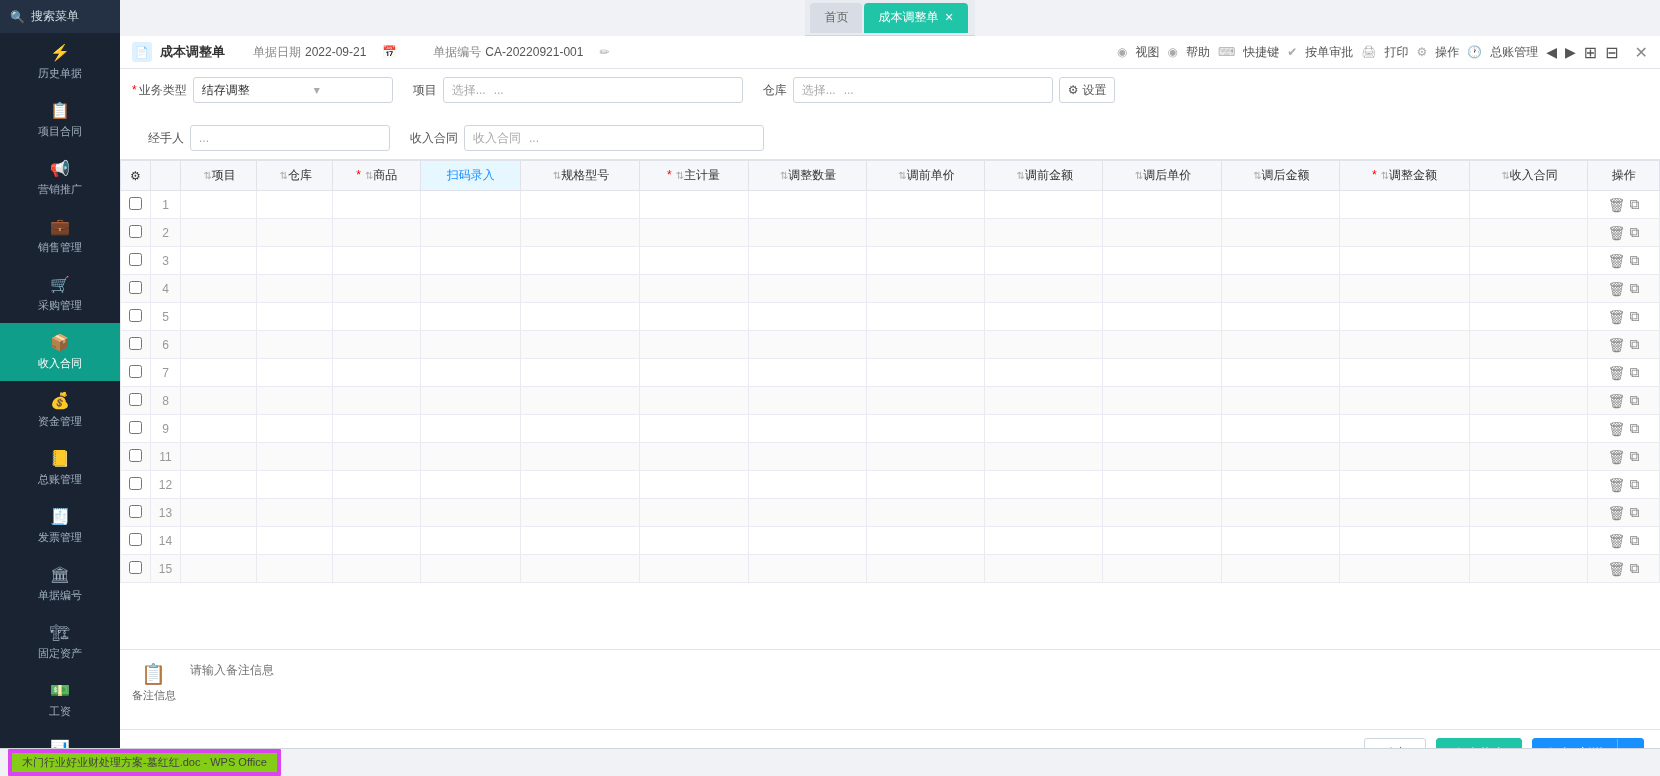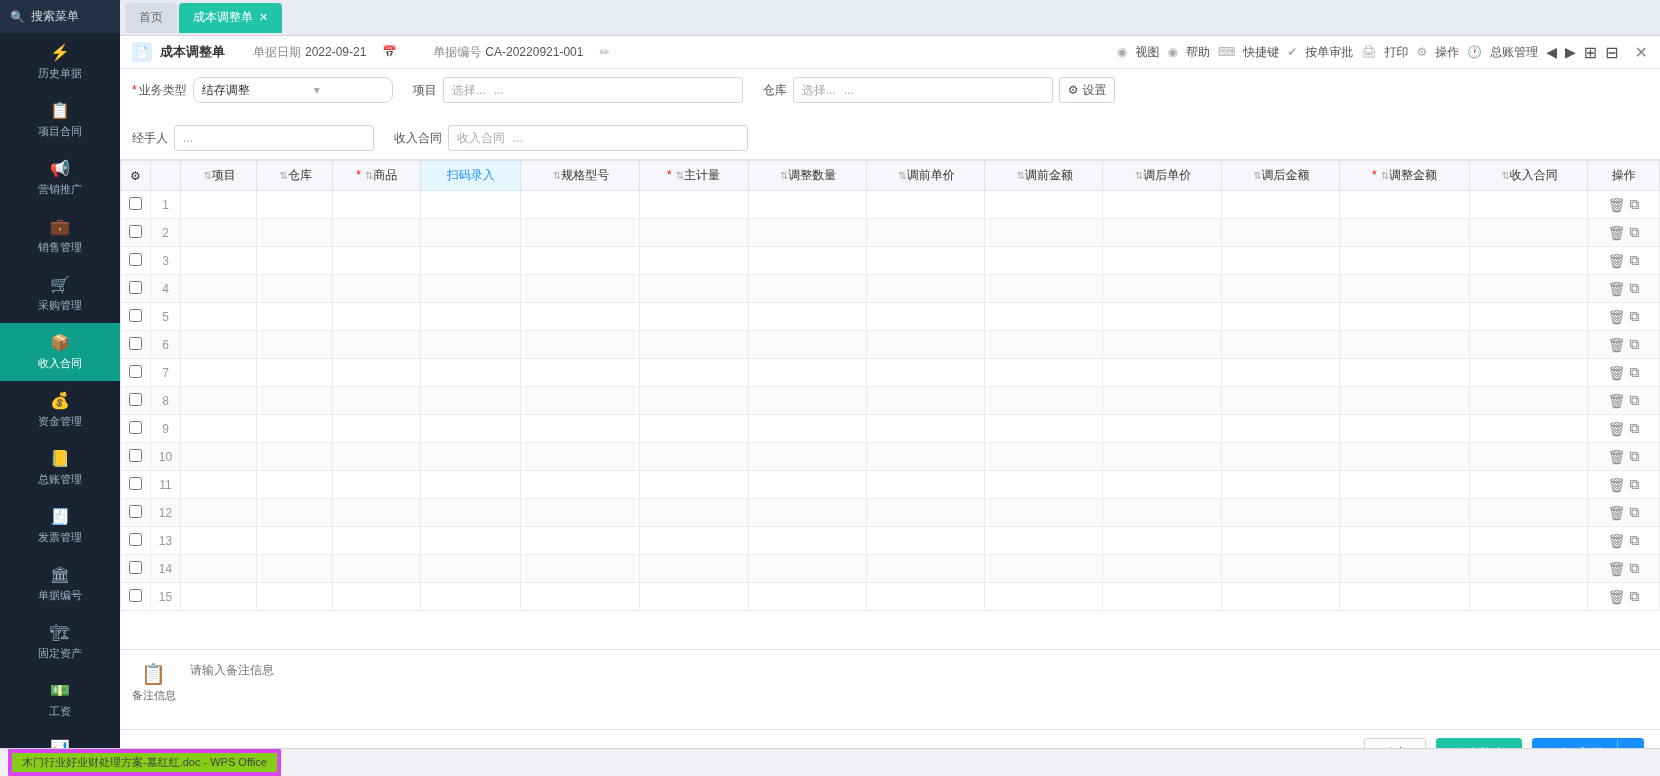--- a/index.html
+++ b/index.html
@@ -7,21 +7,21 @@
 
     
     .sidebar { width: 120px; background: #1a2332; color: #fff; display: flex; flex-direction: column; height: 776px; flex-shrink: 0; }
     .sidebar-search { display: flex; align-items: center; gap: 6px; padding: 8px 10px; background: #243044; cursor: pointer; }
     .sidebar-search span { font-size: 12px; color: #cdd; }
     .sidebar-item { display: flex; flex-direction: column; align-items: center; justify-content: center; padding: 10px 5px; cursor: pointer; color: #a0b0c0; font-size: 11px; gap: 4px; }
     .sidebar-item.active { background: #0f9e8a; color: #fff; }
     .sidebar-item .icon { font-size: 16px; }
 
     
-    .main { flex: 1; display: flex; flex-direction: column; height: 776px; overflow: hidden; }
+    .main { flex: 1; display: flex; flex-direction: column; height: 776px; overflow: hidden; align-items: center; }
 
     
     .tab-bar { background: #e8ecf0; display: flex; align-items: center; border-bottom: 1px solid #d0d5dd; height: 36px; padding: 0 5px; }
     .tab { display: flex; align-items: center; padding: 0 14px; height: 30px; border-radius: 4px 4px 0 0; font-size: 12px; cursor: pointer; color: #666; background: #d8dde5; margin-right: 2px; }
     .tab.active { background: #20c5a8; color: #fff; }
     .tab .close-icon { margin-left: 6px; font-size: 11px; cursor: pointer; }
 
     
     .doc-area { background: #fff; flex: 1; display: flex; flex-direction: column; overflow: hidden; }
 
@@ -201,21 +201,21 @@
         <span style="font-size:16px;">⊞</span>
         <span style="font-size:16px;">⊟</span>
         <span class="doc-close">✕</span>
       </div>
     </div>
 
     <div class="form-area">
       <div class="form-row">
         <div class="form-group">
           <span class="form-label required">业务类型</span>
-          <div class="form-input wide" style="min-width:200px;border-radius:8px;">
+          <div class="form-input wide" style="min-width:200px;">
             <span>结存调整</span>
             <span class="arrow" style="margin-left:60px;">▾</span>
           </div>
         </div>
         <div class="form-group">
           <span class="form-label">项目</span>
           <div class="form-input" style="min-width:300px;">
             <span class="placeholder">选择...</span>
             <span style="color:#aaa;margin-left:4px;">...</span>
           </div>
@@ -225,21 +225,21 @@
           <div class="form-input" style="min-width:260px;">
             <span class="placeholder">选择...</span>
             <span style="color:#aaa;margin-left:4px;">...</span>
           </div>
           <div class="form-settings">
             <span>⚙</span>
             <span>设置</span>
           </div>
         </div>
       </div>
-      <div class="form-row" style="margin-top:6px;">
+      <div class="form-row" style="margin-top:6px;margin-left:16px;">
         <div class="form-group">
           <span class="form-label">经手人</span>
           <div class="form-input" style="min-width:200px;">
             <span style="color:#aaa;">...</span>
           </div>
         </div>
         <div class="form-group">
           <span class="form-label">收入合同</span>
           <div class="form-input" style="min-width:300px;">
             <span class="placeholder">收入合同</span>
@@ -474,43 +474,20 @@
               <td></td>
               <td>
                 <div class="action-cell">
                   <span class="action-btn">🗑</span>
                   <span class="action-btn">⧉</span>
                 </div>
               </td>
             </tr>
             <tr>
               <td><input type="checkbox" style="cursor: pointer;"></td>
-              <td class="row-num">10</td>
-              <td></td>
-              <td></td>
-              <td></td>
-              <td></td>
-              <td></td>
-              <td></td>
-              <td></td>
-              <td></td>
-              <td></td>
-              <td></td>
-              <td></td>
-              <td></td>
-              <td></td>
-              <td>
-                <div class="action-cell">
-                  <span class="action-btn">🗑</span>
-                  <span class="action-btn">⧉</span>
-                </div>
-              </td>
-            </tr>
-            <tr>
-              <td><input type="checkbox" style="cursor: pointer;"></td>
               <td class="row-num">11</td>
               <td></td>
               <td></td>
               <td></td>
               <td></td>
               <td></td>
               <td></td>
               <td></td>
               <td></td>
               <td></td>

